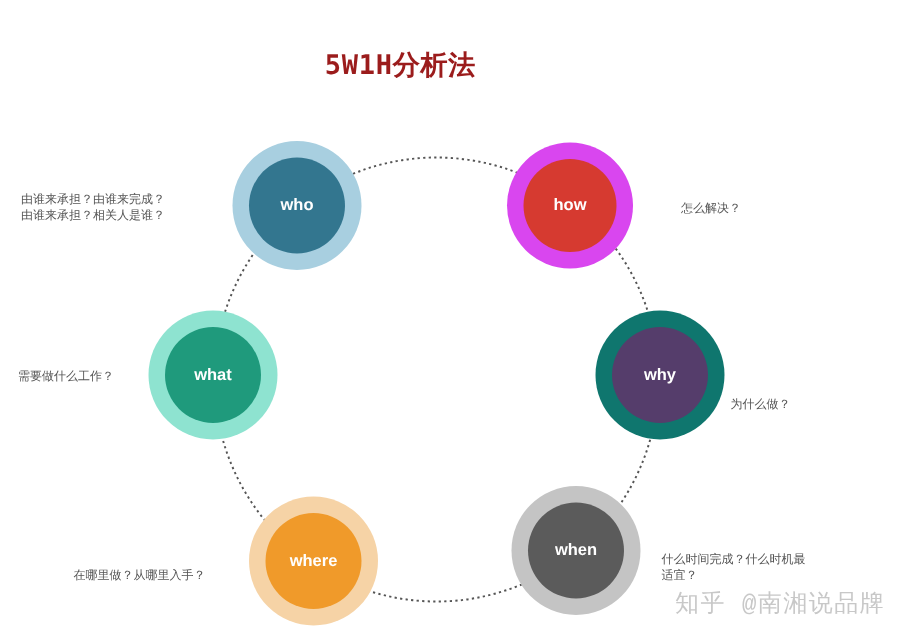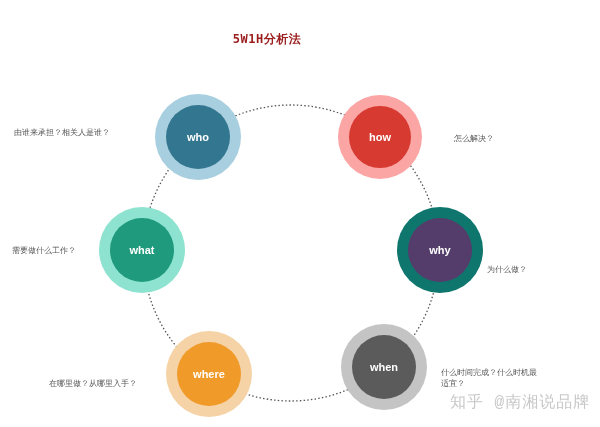--- a/index.html
+++ b/index.html
@@ -3,21 +3,21 @@
   <meta charset="utf-8">
   <style>
     html, body { margin: 0; padding: 0; }
     body {
       width: 600px; height: 427px; background: #ffffff;
       position: relative; overflow: hidden;
       font-family: "DejaVu Sans", sans-serif;
     }
     .title {
       position: absolute; left: 0; width: 534px; top: 31px;
-      text-align: center; font-size: 12px; font-weight: bold;
+      text-align: center; font-size: 18px; font-weight: bold;
       color: #9b1c1c; letter-spacing: 0.5px;
       font-family: "DejaVu Sans Mono", monospace;
     }
     svg.ring { position: absolute; left: 0; top: 0; }
     .node { position: absolute; border-radius: 50%; }
     .node .inner {
       position: absolute; border-radius: 50%;
       display: flex; align-items: center; justify-content: center;
       color: #ffffff; font-weight: bold; font-size: 11px;
       font-family: "Liberation Sans", sans-serif;
@@ -38,24 +38,25 @@
 <div class="title">5W1H分析法</div>
 
 <svg class="ring" width="600" height="427">
   <circle cx="291" cy="253" r="148" fill="none" stroke="#555555" stroke-width="1.3" stroke-dasharray="1.5 2.2"></circle>
 </svg>
 
 <div class="node" style="left:155px;top:94px;width:86px;height:86px;background:#a8cfe0;">
   <div class="inner" style="left:11px;top:11px;width:64px;height:64px;background:#33768f;">who</div>
 </div>
 <div class="desc" style="left:14px;top:127px;">
+  <div>由谁来承担？由谁来完成？</div>
   <div>由谁来承担？相关人是谁？</div>
 </div>
 
-<div class="node" style="left:338px;top:95px;width:84px;height:84px;background:#fca5a5;">
+<div class="node" style="left:338px;top:95px;width:84px;height:84px;background:#d946ef;">
   <div class="inner" style="left:11px;top:11px;width:62px;height:62px;background:#d63a30;">how</div>
 </div>
 <div class="desc" style="left:454px;top:133px;text-align:right;">
   <div>怎么解决？</div>
 </div>
 
 <div class="node" style="left:99px;top:207px;width:86px;height:86px;background:#8ee3d0;">
   <div class="inner" style="left:11px;top:11px;width:64px;height:64px;background:#1f9a7c;">what</div>
 </div>
 <div class="desc" style="left:12px;top:245px;">

